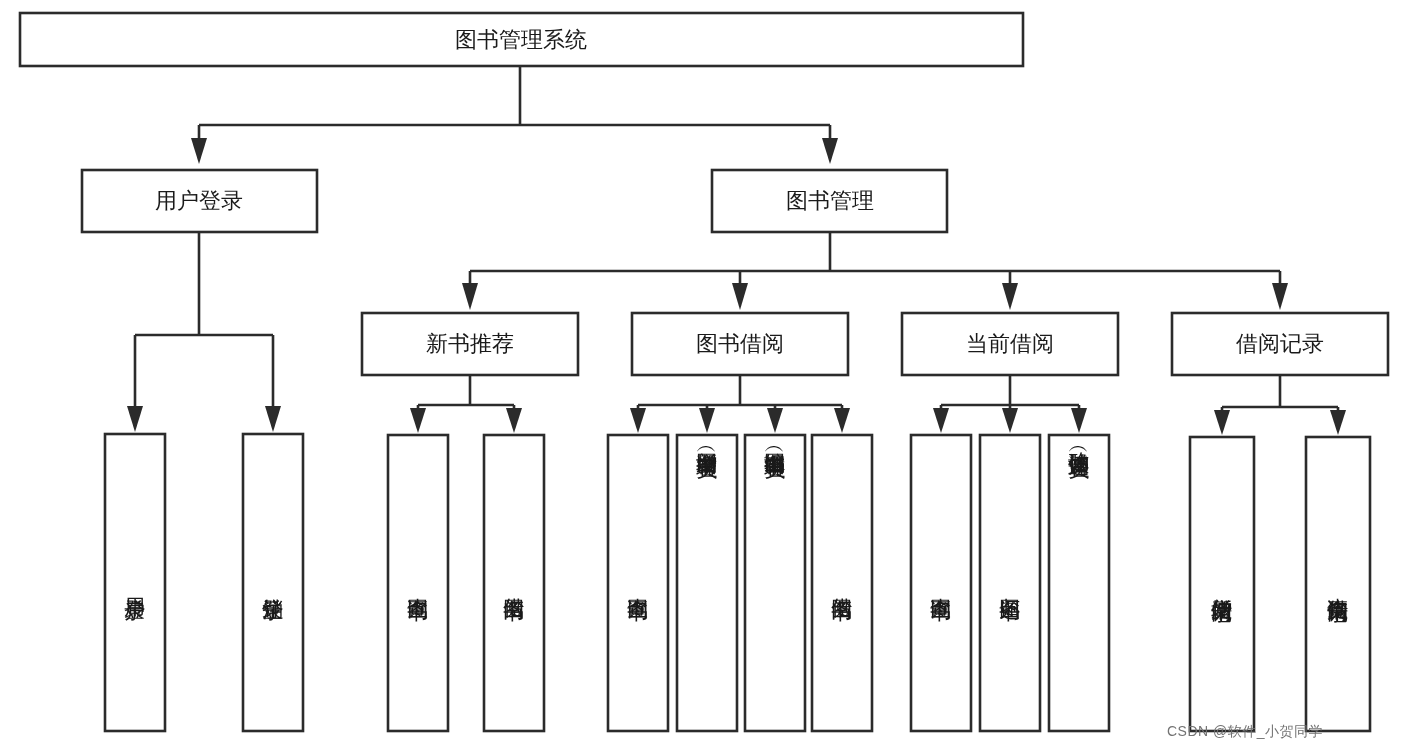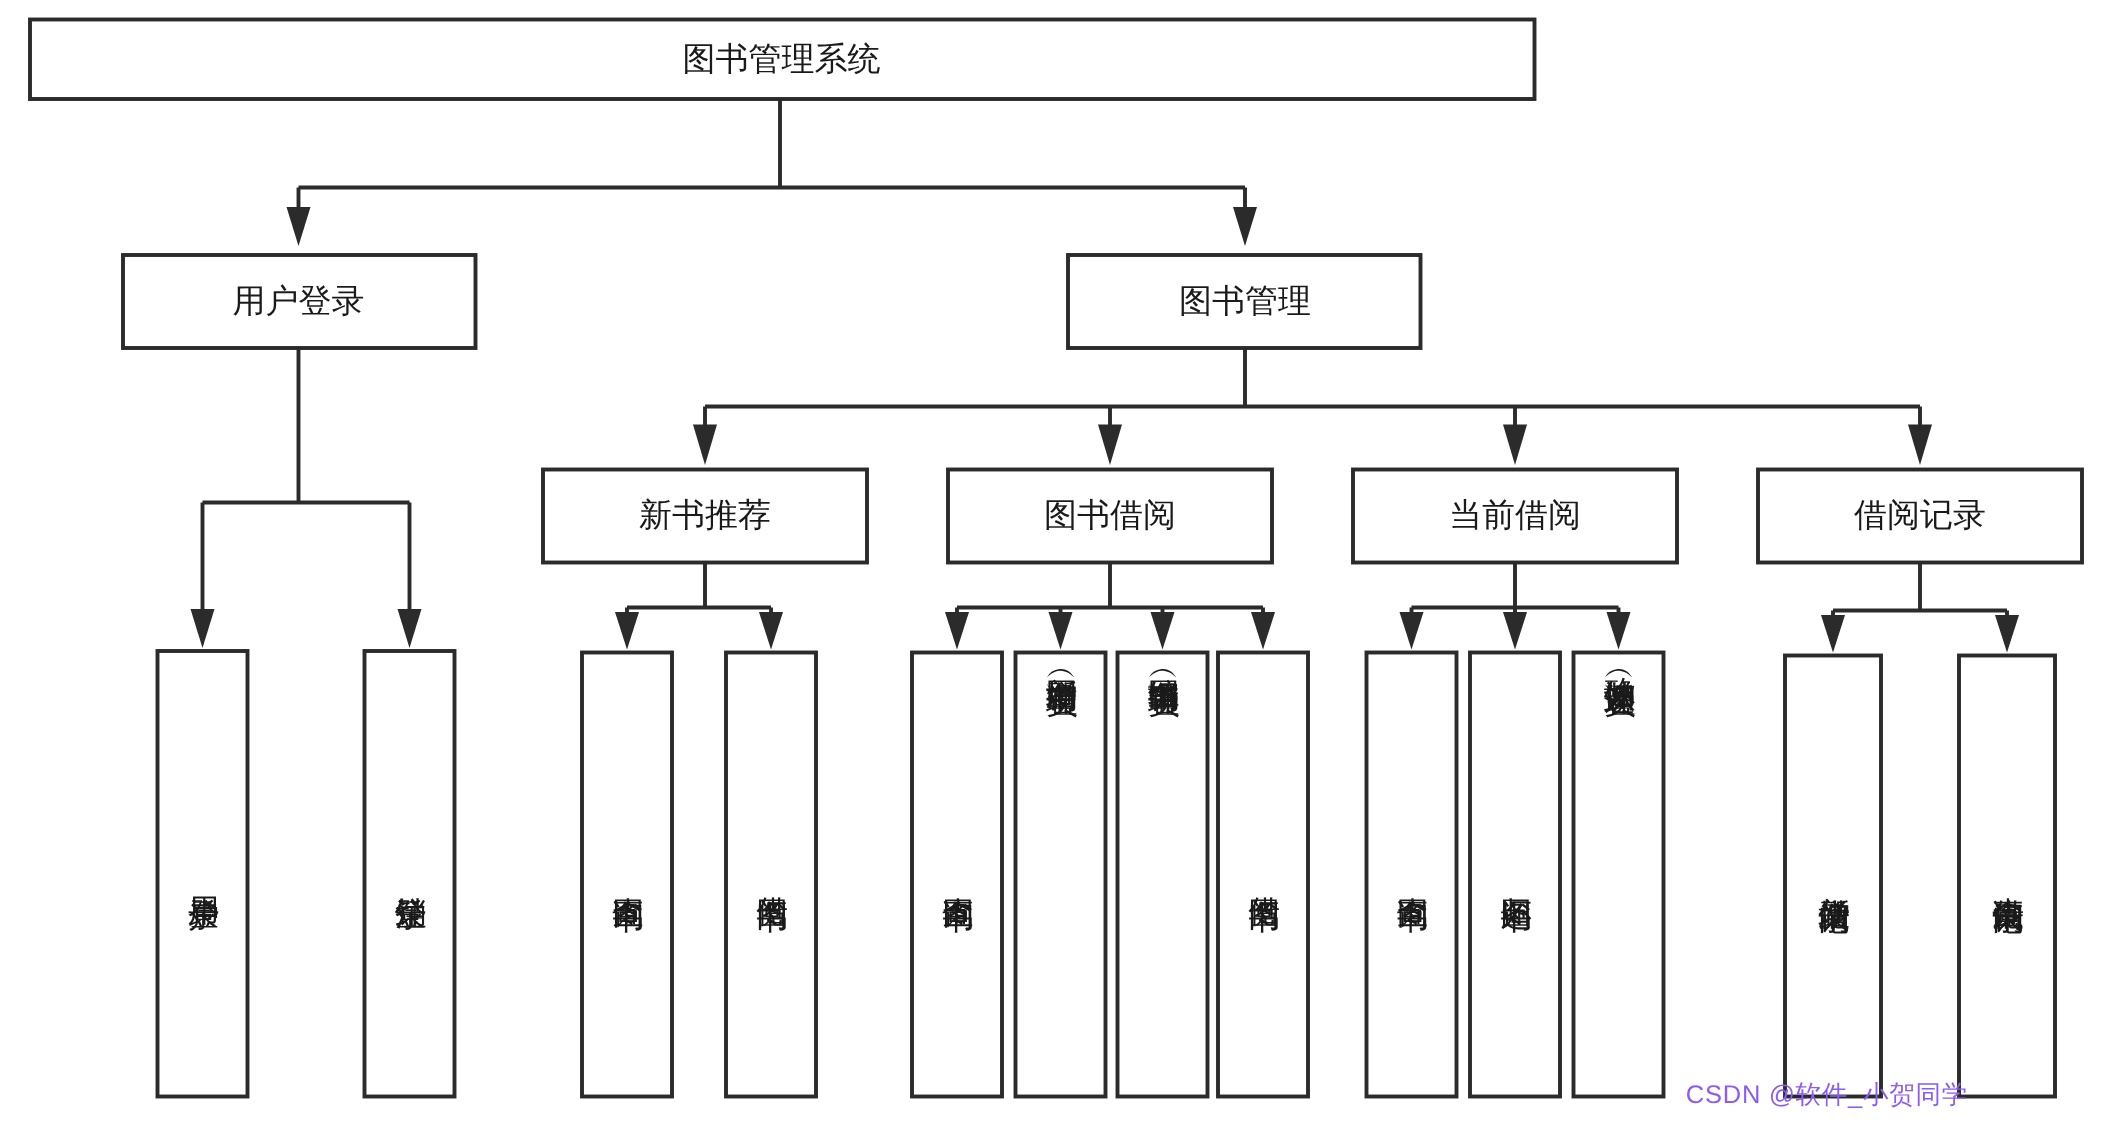--- a/index.html
+++ b/index.html
@@ -61,25 +61,25 @@
     text-orientation: upright;
     font-family: "Liberation Sans", "DejaVu Sans", sans-serif;
     font-size: 21px;
     line-height: 1.12;
     color: #1a1a1a;
     letter-spacing: 1px;
     white-space: nowrap;
   }
   .watermark {
     position: absolute;
-    right: 23px;
+    right: 12px;
     bottom: 6px;
     font-family: "Liberation Sans", "DejaVu Sans", sans-serif;
-    font-size: 17px;
-    color: #8b5cf6;
+    font-size: 14px;
+    color: #737373;
     letter-spacing: 0.5px;
     user-select: none;
   }
 </style>
 </head>
 <body>
 
 <div id="diagram-root">
 
   <svg class="diagram-svg" viewBox="0 0 1405 747" xmlns="http://www.w3.org/2000/svg">

